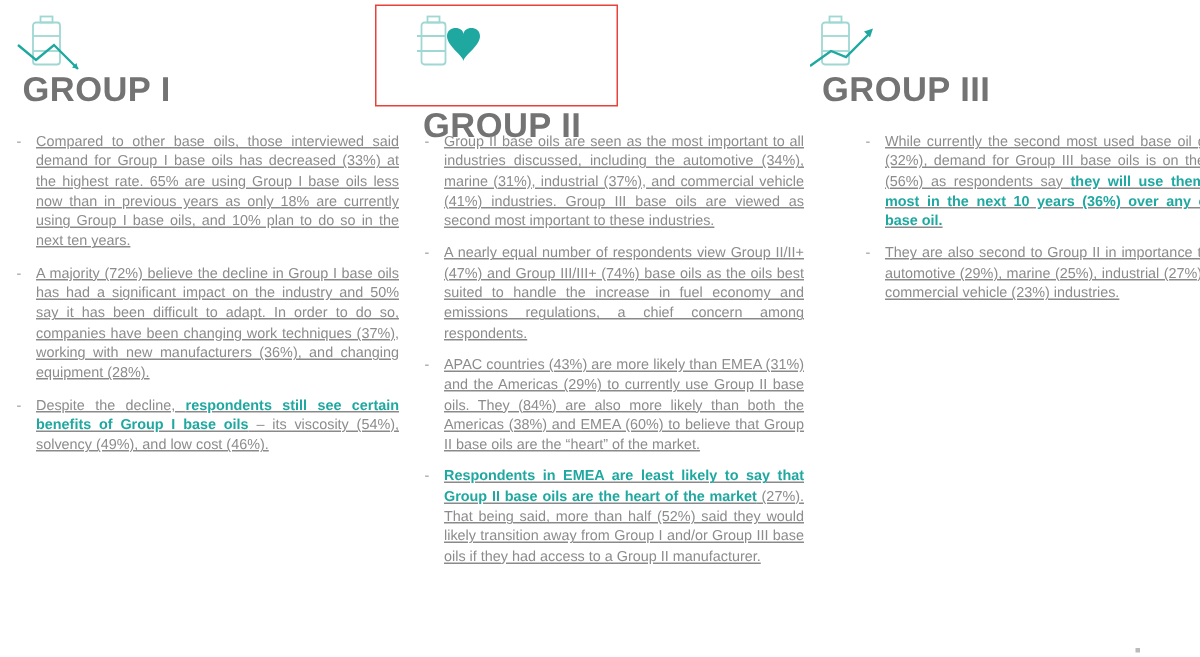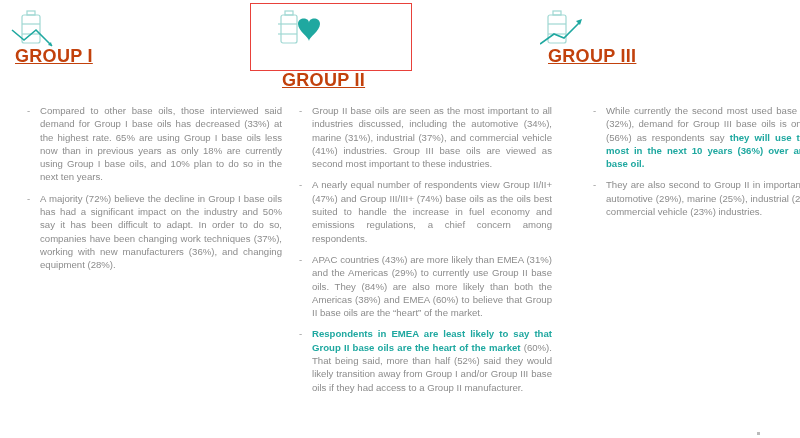--- a/index.html
+++ b/index.html
@@ -1,21 +1,21 @@
 <!DOCTYPE html>
 <html><head>
 <meta charset="utf-8">
 <style>
   html, body { margin:0; padding:0; background:#ffffff; }
   body { width:800px; height:438px; position:relative; overflow:hidden;
          font-family:"Liberation Sans", sans-serif; color:#8a8a8a; }
   .icon { position:absolute; width:50px; height:40px; }
-  .title { position:absolute; font-weight:bold; color:#c2410c; font-size:18px; letter-spacing:0.3px;text-decoration:underline; }
+  .title { position:absolute; font-weight:bold; color:#737373; font-size:23px; letter-spacing:0.3px; }
   .highlight-box { position:absolute; left:250px; top:3px; width:162px; height:68px; border:1.5px solid #e8413a; box-sizing:border-box; }
-  ul { list-style:none; margin:16px; padding:0; position:absolute; }
+  ul { list-style:none; margin:0; padding:0; position:absolute;text-decoration:underline; }
   li { position:relative; padding-left:14px; font-size:9.6px; line-height:13.3px; text-align:justify; margin-bottom:8px; color:#8c8c8c; }
   li::before { content:"-"; position:absolute; left:1px; top:0; color:#999; }
   .hl { color:#1fa8a0; font-weight:bold; }
   .dot { position:absolute; left:757px; top:432px; width:3px; height:3px; background:#bbb; }
 </style>
 </head>
 <body>
 
 <div class="icon" style="left:10px;top:8px;">
   <svg width="50" height="40" viewBox="0 0 50 40">
@@ -27,41 +27,42 @@
     </g>
     <polyline points="2,22 14,32 26,22 42,38" fill="none" stroke="#1fa8a0" stroke-width="1.6"></polyline>
     <polygon points="42,38 38,37 41,34" fill="#1fa8a0"></polygon>
   </svg>
 </div>
 <div class="title" style="left:15px;top:46px;">GROUP I</div>
 
 <ul style="left:10px;top:88px;width:256px;">
   <li>Compared to other base oils, those interviewed said demand for Group I base oils has decreased (33%) at the highest rate. 65% are using Group I base oils less now than in previous years as only 18% are currently using Group I base oils, and 10% plan to do so in the next ten years.</li>
   <li>A majority (72%) believe the decline in Group I base oils has had a significant impact on the industry and 50% say it has been difficult to adapt. In order to do so, companies have been changing work techniques (37%), working with new manufacturers (36%), and changing equipment (28%).</li>
+  <li><span>Despite the decline, </span><span class="hl">respondents still see certain benefits of Group I base oils</span><span> – its viscosity (54%), solvency (49%), and low cost (46%).</span></li>
 </ul>
 
 <div class="highlight-box"></div>
 <div class="icon" style="left:275px;top:8px;">
   <svg width="50" height="40" viewBox="0 0 50 40">
     <g fill="none" stroke="#9fd8d3" stroke-width="1.2">
       <rect x="6" y="7" width="16" height="28" rx="2"></rect>
       <line x1="3" y1="16" x2="22" y2="16"></line>
         <line x1="3" y1="26" x2="22" y2="26"></line>
       <rect x="10" y="3" width="8" height="4"></rect>
     </g>
     <path d="M29 16 C 29 9, 40 9, 40 15 C 40 9, 51 9, 51 16 C 51 23, 40 29, 40 33 C 40 29, 29 23, 29 16 Z" fill="#1fa8a0" transform="translate(-6,0)"></path>
   </svg>
 </div>
 <div class="title" style="left:282px;top:46px;margin-top:24px;">GROUP II</div>
 
 <ul style="left:282px;top:88px;width:254px;">
   <li>Group II base oils are seen as the most important to all industries discussed, including the automotive (34%), marine (31%), industrial (37%), and commercial vehicle (41%) industries. Group III base oils are viewed as second most important to these industries.</li>
   <li>A nearly equal number of respondents view Group II/II+ (47%) and Group III/III+ (74%) base oils as the oils best suited to handle the increase in fuel economy and emissions regulations, a chief concern among respondents.</li>
   <li>APAC countries (43%) are more likely than EMEA (31%) and the Americas (29%) to currently use Group II base oils. They (84%) are also more likely than both the Americas (38%) and EMEA (60%) to believe that Group II base oils are the “heart” of the market.</li>
-  <li><span></span><span class="hl">Respondents in EMEA are least likely to say that Group II base oils are the heart of the market</span><span> (60%). That being said, more than half (52%) said they would likely transition away from Group I and/or Group III base oils if they had access to a Group II manufacturer.</span></li>
+  <li><span></span><span class="hl">Respondents in EMEA are least likely to say that Group II base oils are the heart of the market</span><span> (27%). That being said, more than half (52%) said they would likely transition away from Group I and/or Group III base oils if they had access to a Group II manufacturer.</span></li>
 </ul>
 
 <div class="icon" style="left:540px;top:8px;">
   <svg width="50" height="40" viewBox="0 0 50 40">
     <g fill="none" stroke="#9fd8d3" stroke-width="1.2">
       <rect x="8" y="7" width="18" height="28" rx="2"></rect>
       <line x1="8" y1="16" x2="26" y2="16"></line>
         <line x1="8" y1="26" x2="26" y2="26"></line>
       <rect x="13" y="3" width="8" height="4"></rect>
     </g>

